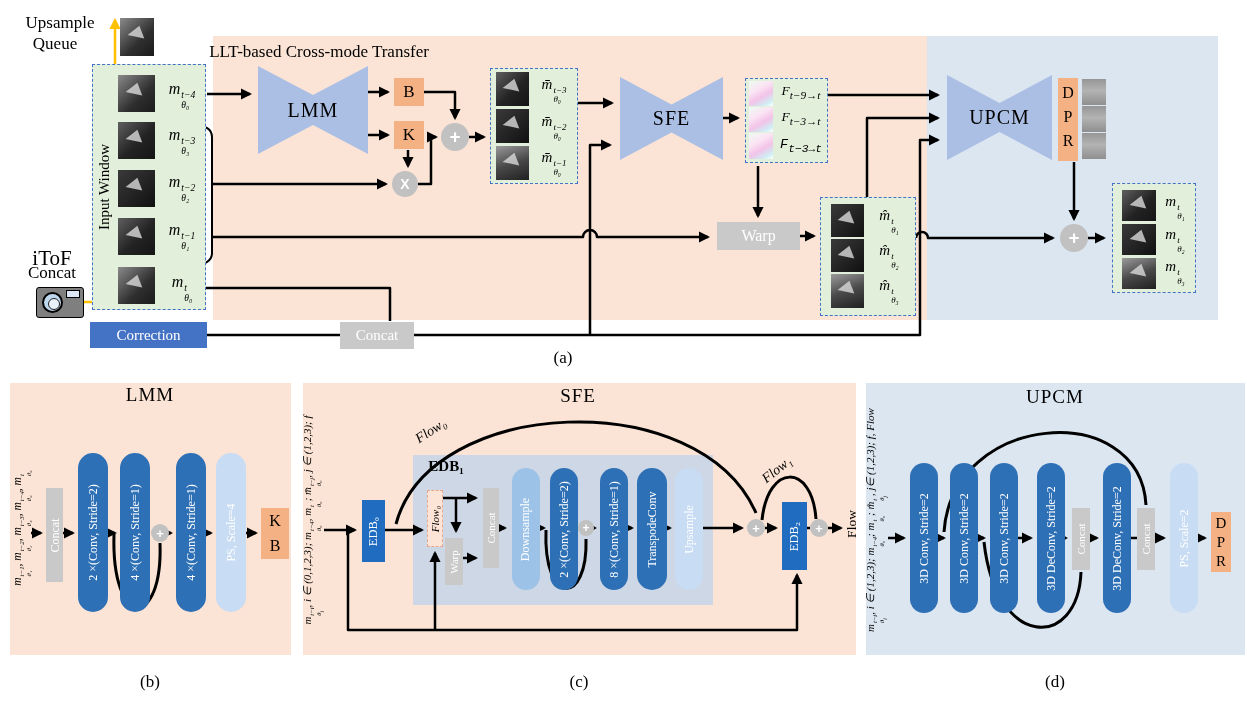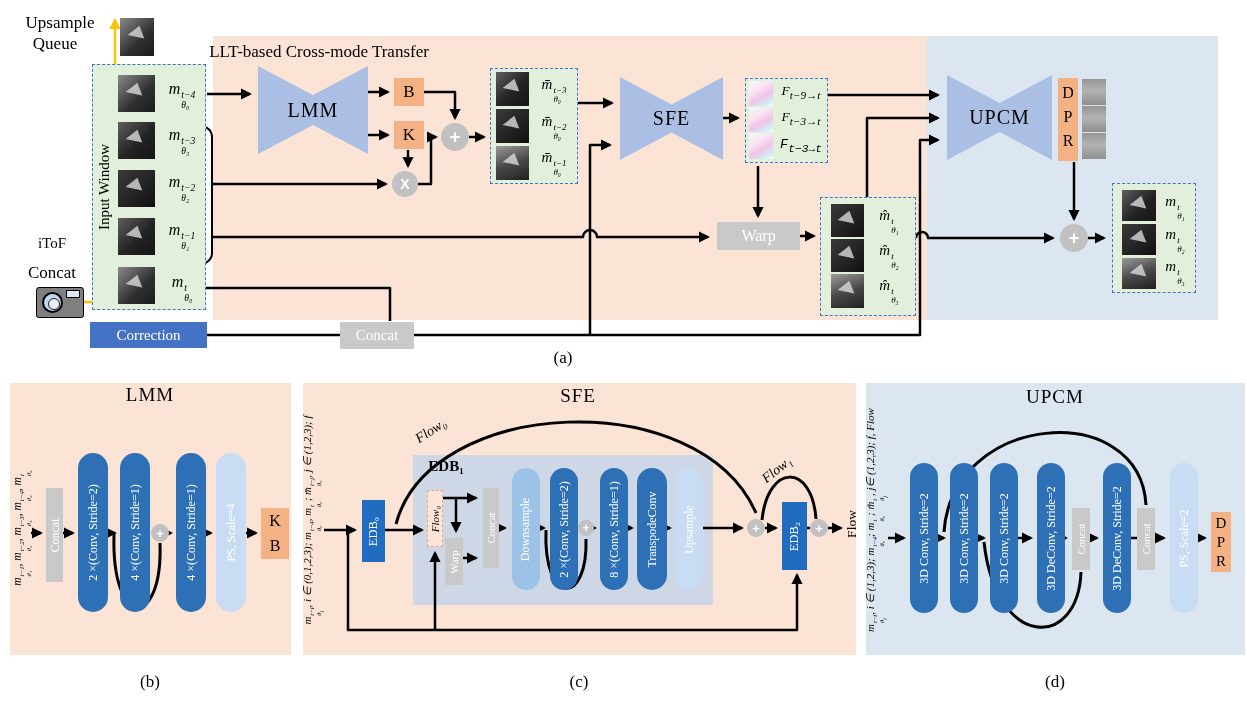--- a/index.html
+++ b/index.html
@@ -133,21 +133,21 @@
       <path d="M115,304 L115,20" marker-end="url(#ary)"></path>
     </g>
   </svg>
 
   <div class="ctr" style="left:319px;top:52px;font-size:17px;">LLT-based Cross-mode Transfer</div>
 
   <div class="ctr" style="left:60px;top:23px;font-size:17px;">Upsample</div>
   <div class="ctr" style="left:55px;top:44px;font-size:17px;">Queue</div>
   <div class="thumb th1" style="left:120px;top:18px;width:34px;height:38px;"></div>
 
-  <div class="ctr" style="left:52px;top:243px;font-size:15px;">iToF</div>
+  <div class="ctr" style="left:52px;top:258px;font-size:21px;">iToF</div>
   <div class="ctr" style="left:52px;top:273px;font-size:17px;">Concat</div>
 
   <div class="abs" style="left:36px;top:287px;width:46px;height:29px;background:#7f7f7f;border:1.5px solid #000;border-radius:3px;">
     <div class="abs" style="left:5px;top:4px;width:17px;height:17px;border-radius:50%;background:#bdd7ee;border:2px solid #000;">
       <div class="abs" style="left:3.5px;top:3.5px;width:10px;height:10px;border-radius:50%;background:#e9f1fb;border:1px solid #222;"></div>
     </div>
     <div class="abs" style="left:29px;top:2px;width:12px;height:6px;background:#dce6f5;border:1px solid #000;"></div>
   </div>
 
   <div class="gbox" style="left:92px;top:64px;width:114px;height:246px;"></div>

